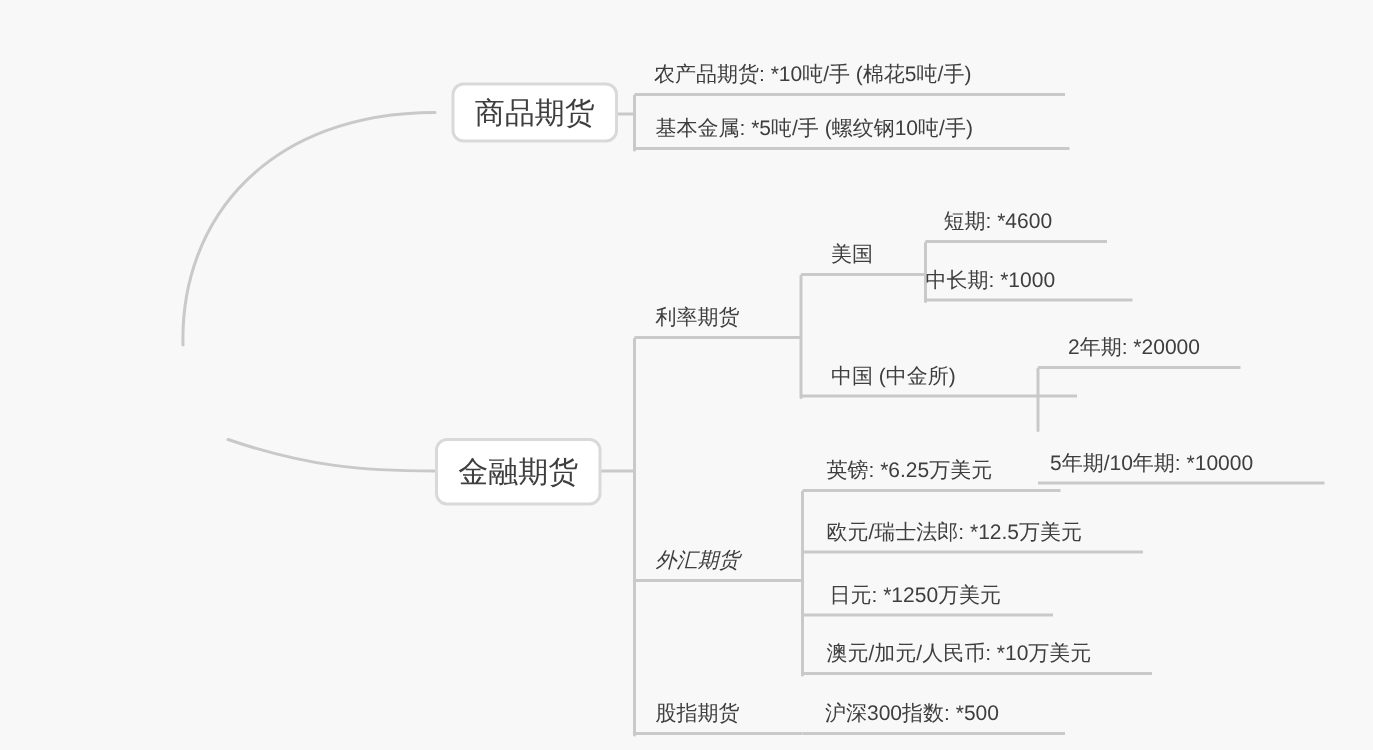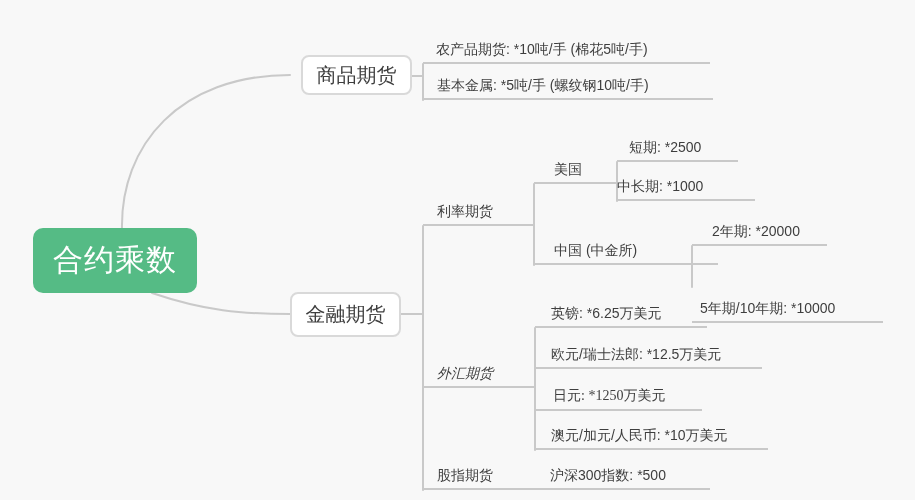--- a/index.html
+++ b/index.html
@@ -77,51 +77,50 @@
     <path d="M 401 76 H 423"></path>
     <path d="M 423 64 V 100"></path>
     <path d="M 401 314 H 423"></path>
     <path d="M 423 226 V 490"></path>
     <path d="M 534 184 V 265"></path>
     <path d="M 617 162 V 201"></path>
     <path d="M 692 246 V 287"></path>
     <path d="M 535 328 V 450"></path>
   </svg>
 
-  <div class="root-node">合约乘数</div>
 
   <div class="box-node" style="left:290px;top:55px;height:40px;margin-left:11px;">商品期货</div>
 
   <div class="box-node" style="left:290px;top:292px;height:45px;">金融期货</div>
 
   <div class="leaf" style="left:423px;top:36px;width:287px;padding-left:13px;">农产品期货: *10吨/手 (棉花5吨/手)</div>
 
   <div class="leaf" style="left:423px;top:72px;width:290px;padding-left:14px;">基本金属: *5吨/手 (螺纹钢10吨/手)</div>
 
   <div class="leaf" style="left:423px;top:198px;width:111px;padding-left:14px;">利率期货</div>
 
   <div class="leaf" style="left:534px;top:156px;width:83px;padding-left:20px;">美国</div>
 
-  <div class="leaf" style="left:617px;top:134px;width:121px;padding-left:12px;">短期: *2500</div>
+  <div class="leaf" style="left:617px;top:134px;width:121px;padding-left:12px;">短期: *4600</div>
 
   <div class="leaf" style="left:617px;top:173px;width:138px;">中长期: *1000</div>
 
   <div class="leaf" style="left:534px;top:237px;width:184px;padding-left:20px;">中国 (中金所)</div>
 
   <div class="leaf" style="left:692px;top:218px;width:135px;padding-left:20px;">2年期: *20000</div>
 
   <div class="leaf" style="left:692px;top:259px;width:191px;padding-left:8px;margin-top:36px;">5年期/10年期: *10000</div>
 
   <div class="leaf" style="left:423px;top:360px;width:112px;padding-left:14px;font-style:italic;">外汇期货</div>
 
   <div class="leaf" style="left:535px;top:300px;width:172px;padding-left:16px;">英镑: *6.25万美元</div>
 
   <div class="leaf" style="left:535px;top:341px;width:227px;padding-left:16px;">欧元/瑞士法郎: *12.5万美元</div>
 
-  <div class="leaf" style="left:535px;top:383px;width:167px;padding-left:18px;font-family:Liberation Serif, serif;">日元: *1250万美元</div>
+  <div class="leaf" style="left:535px;top:383px;width:167px;padding-left:18px;">日元: *1250万美元</div>
 
   <div class="leaf" style="left:535px;top:422px;width:233px;padding-left:16px;">澳元/加元/人民币: *10万美元</div>
 
   <div class="leaf" style="left:423px;top:462px;width:112px;padding-left:14px;">股指期货</div>
 
   <div class="leaf" style="left:535px;top:462px;width:175px;padding-left:15px;">沪深300指数: *500</div>
 
 </div>
 
 </body></html>

